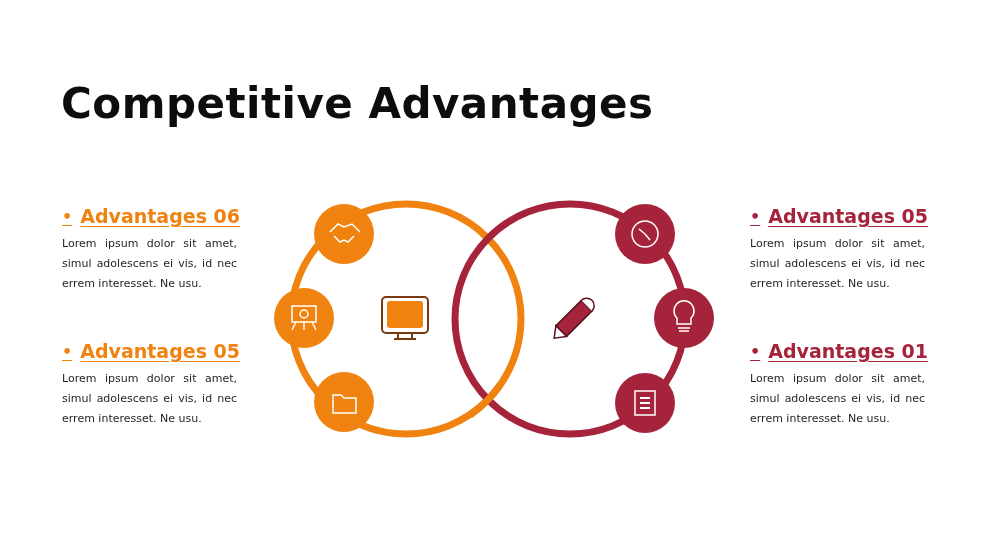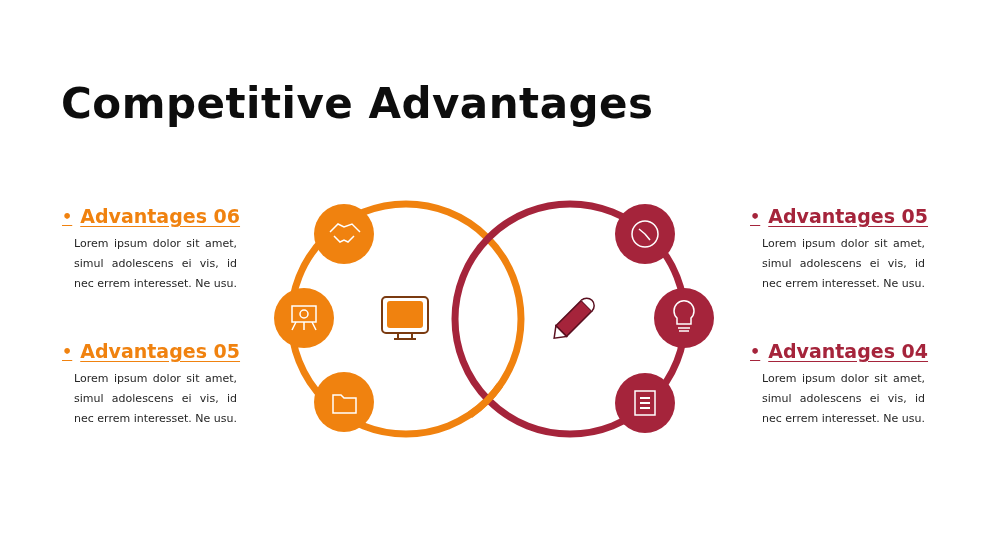--- a/index.html
+++ b/index.html
@@ -1,21 +1,21 @@
 <!DOCTYPE html>
 <html><head>
 <meta charset="utf-8">
 <style>
   html,body{margin:0;padding:0;background:#fff;}
   body{width:988px;height:556px;position:relative;overflow:hidden;font-family:"DejaVu Sans","Liberation Sans",sans-serif;}
   .title{position:absolute;left:61px;top:79px;font-size:42px;font-weight:bold;color:#0d0d0d;letter-spacing:0.5px;margin:0;}
   .adv{position:absolute;width:175px;}
   .adv .head{display:flex;align-items:center;font-size:19px;font-weight:bold;text-decoration:underline;text-underline-offset:3px;white-space:nowrap;}
   .adv .bullet{font-size:16px;margin-right:8px;text-decoration:none;display:inline-block;}
-  .adv .body{margin-left:12px;margin-top:7px;font-size:11px;line-height:20px;color:#262626;text-align:justify;text-align-last:left;}
+  .adv .body{margin-left:0;margin-top:7px;font-size:11px;line-height:20px;color:#262626;text-align:justify;text-align-last:left;}
   .orange{color:#f0820f;}
   .red{color:#a5243b;}
   svg{position:absolute;left:0;top:0;}
 </style>
 </head>
 <body>
 
 <h1 class="title">Competitive Advantages</h1>
 
 <div class="adv orange" style="left:62px;top:205px;">
@@ -35,21 +35,21 @@
 <div class="adv red" style="left:750px;top:205px;">
   <div class="head">
       <span class="bullet">•</span>
       <span>Advantages 05</span>
     </div>
   <div class="body">Lorem ipsum dolor sit amet, simul adolescens ei vis, id nec errem interesset. Ne usu.</div>
 </div>
 <div class="adv red" style="left:750px;top:340px;">
   <div class="head">
       <span class="bullet">•</span>
-      <span>Advantages 04</span>
+      <span>Advantages 01</span>
     </div>
   <div class="body">Lorem ipsum dolor sit amet, simul adolescens ei vis, id nec errem interesset. Ne usu.</div>
 </div>
 
 <svg width="988" height="556" viewBox="0 0 988 556">
 
   <circle cx="406" cy="319" r="115" fill="none" stroke="#f0820f" stroke-width="7"></circle>
 
   <circle cx="570" cy="319" r="115" fill="none" stroke="#a5243b" stroke-width="7"></circle>
 

